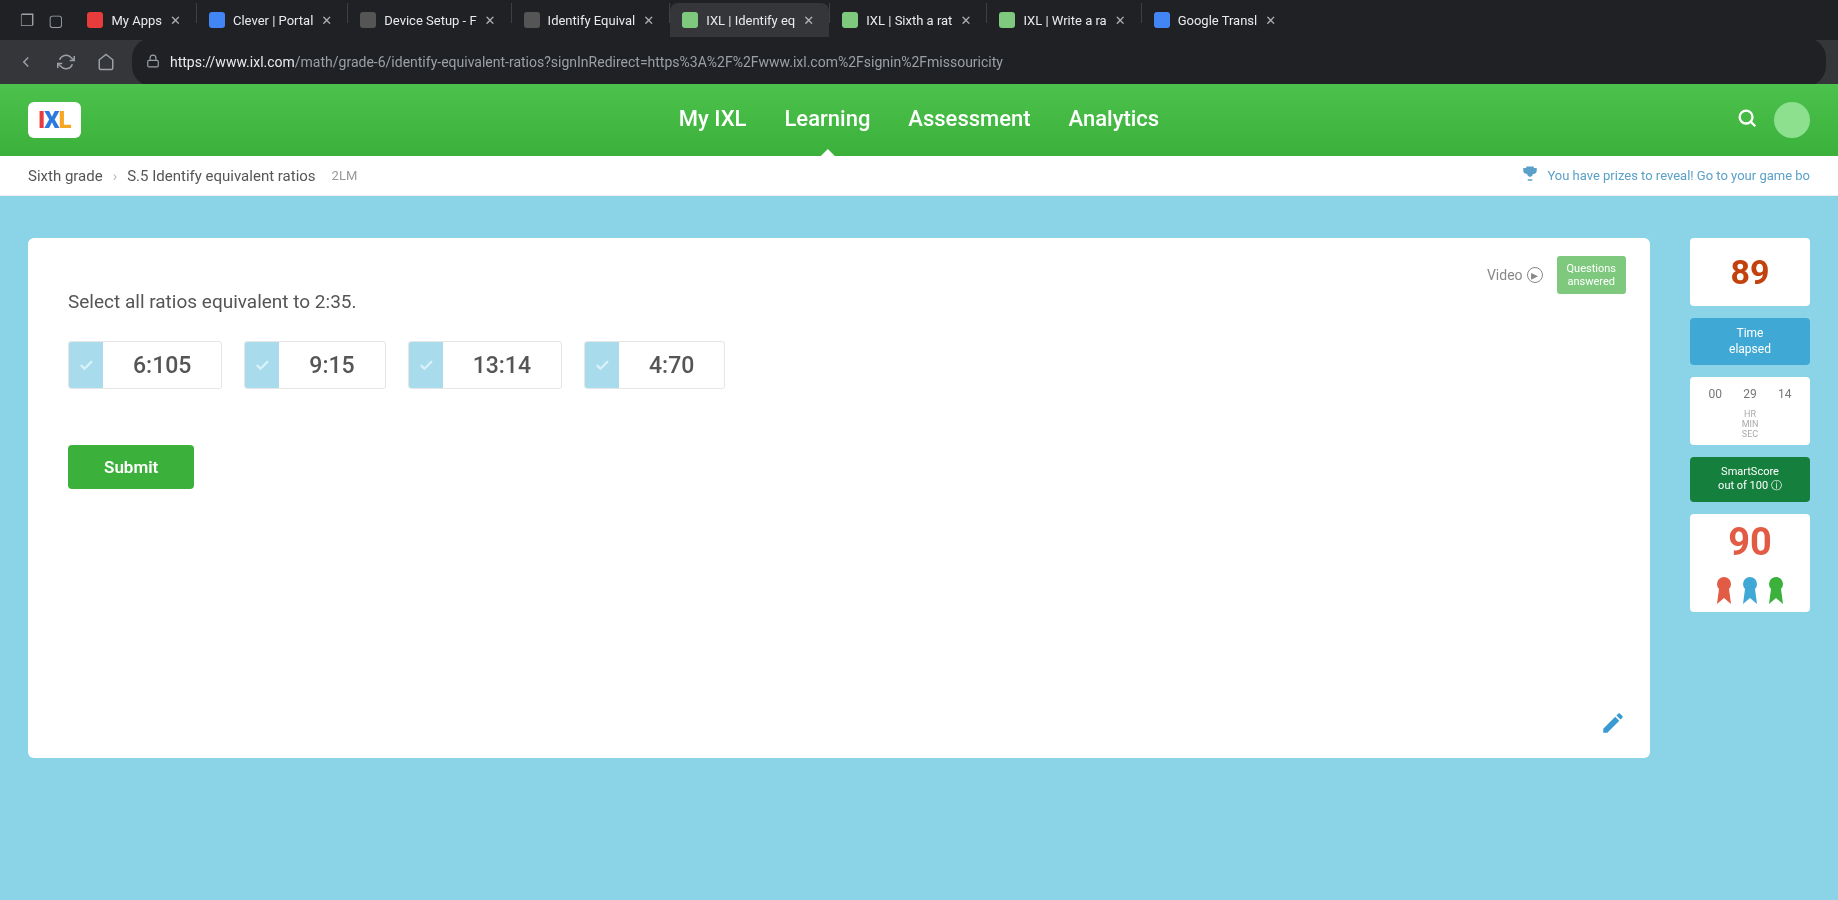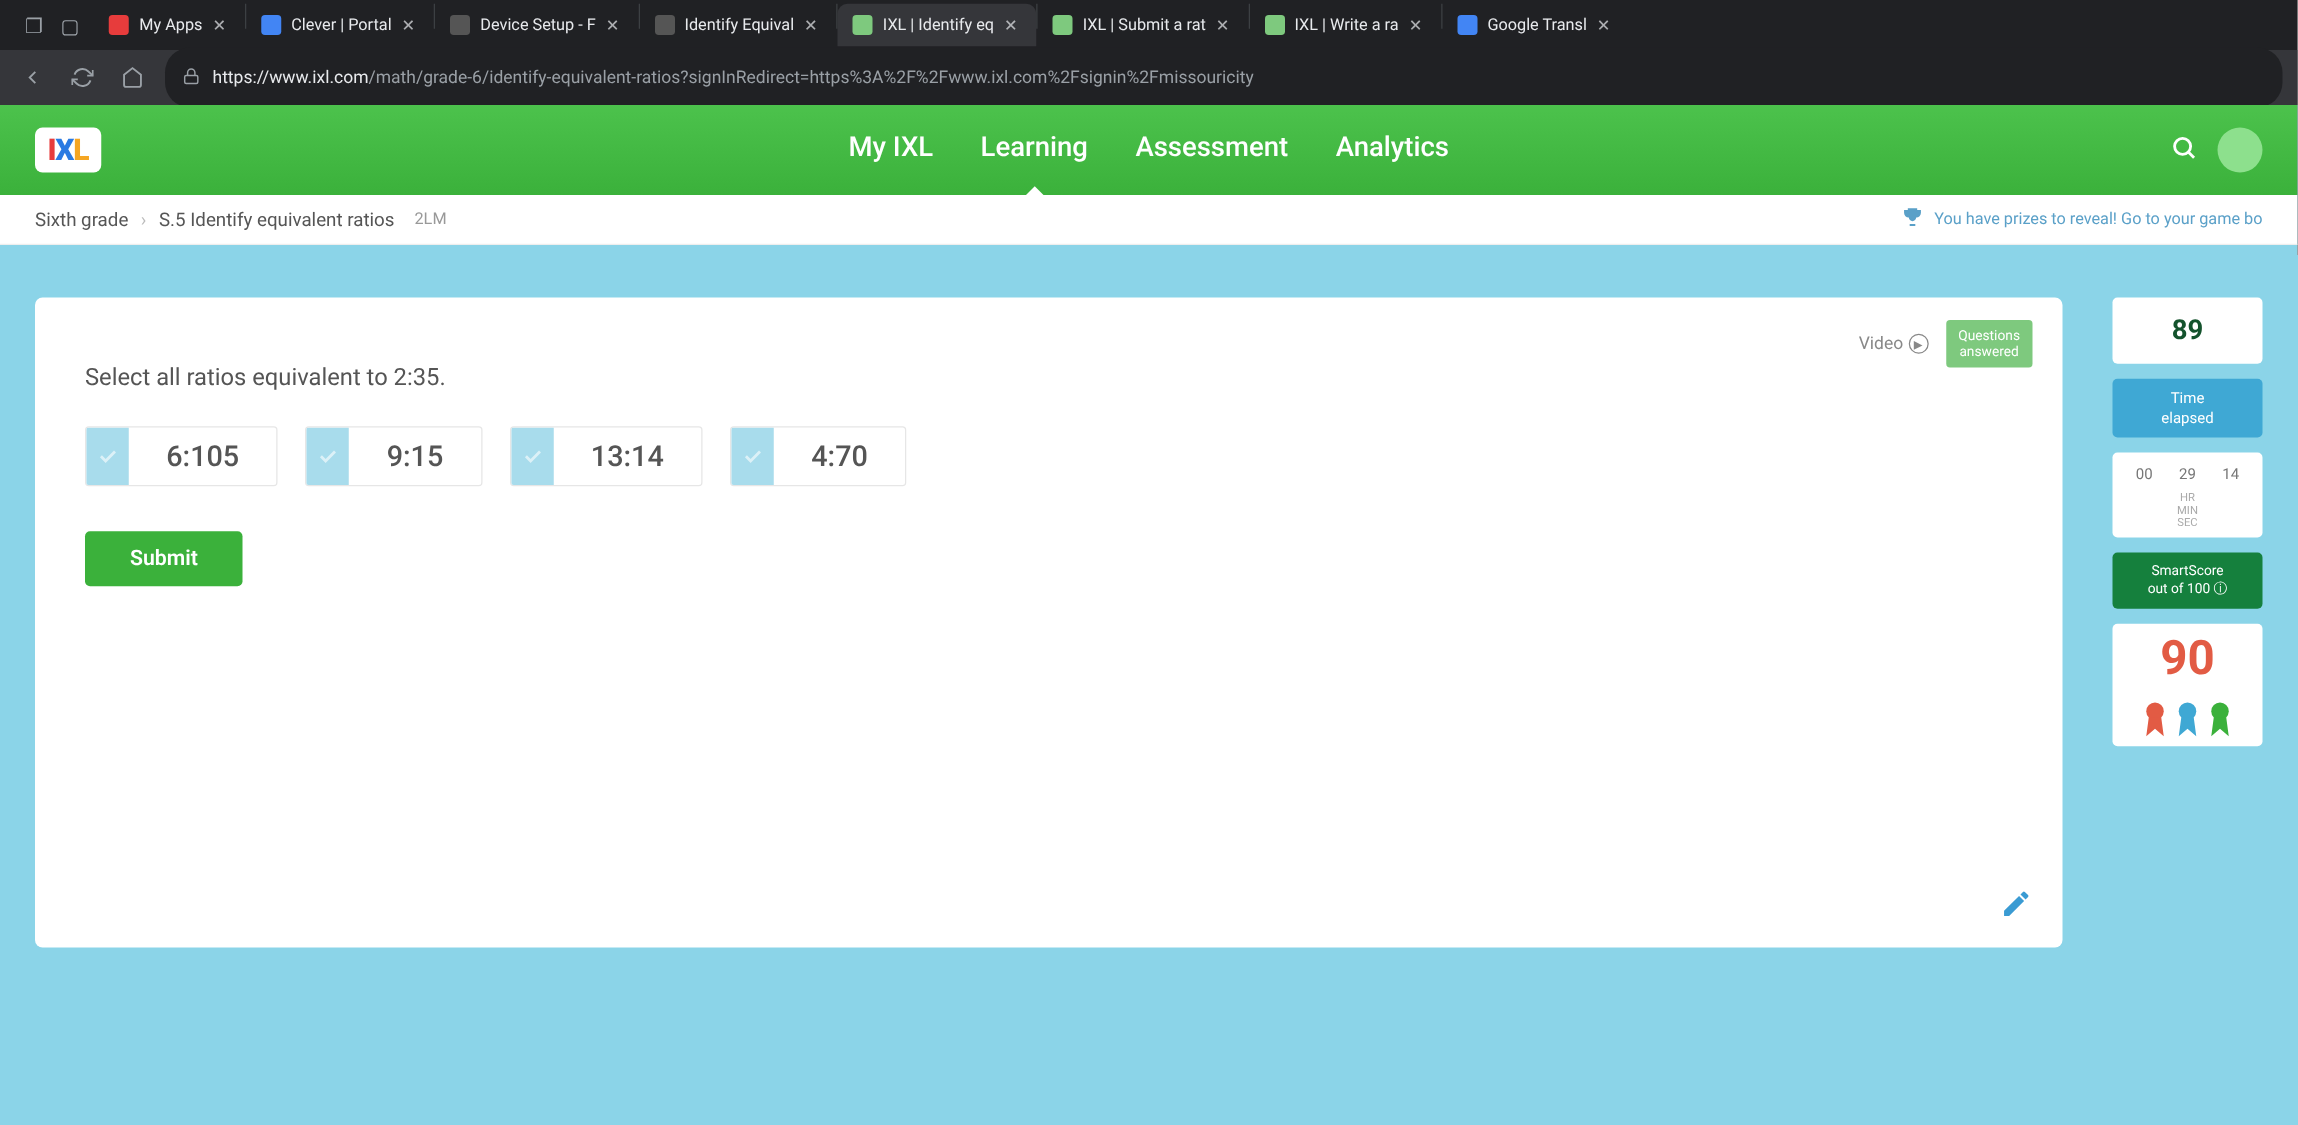--- a/index.html
+++ b/index.html
@@ -54,28 +54,28 @@
     .qa-badge { background: #7ec97e; color: #fff; font-size: 11px; padding: 6px 10px; border-radius: 3px; text-align: center; line-height: 1.2; }
 
     .question-text { font-size: 19px; color: #555; margin-top: 18px; margin-bottom: 28px; }
 
     .options { display: flex; gap: 22px; margin-bottom: 36px; }
     .option { display: flex; align-items: center; background: #fff; border: 1px solid #e6e6e6; border-radius: 3px; cursor: pointer; height: 48px; overflow: hidden; }
     .option .checkbox { width: 34px; height: 100%; background: #a8dcec; display: flex; align-items: center; justify-content: center; color: #fff; }
     .option .checkbox svg { width: 18px; height: 18px; opacity: 0.6; }
     .option .label { padding: 0 30px; font-size: 23px; color: #555; font-weight: 500; }
 
-    .submit-btn { background: #3bb13b; color: #fff; border: none; border-radius: 4px; padding: 12px 36px; font-size: 17px; font-weight: 600; cursor: pointer; }
+    .submit-btn { background: #3bb13b; color: #fff; border: none; border-radius: 4px; padding: 12px 36px; font-size: 17px; font-weight: 600; cursor: pointer; margin-top: 20px; }
 
     .pencil { position: absolute; bottom: 18px; right: 24px; color: #3a9bd3; cursor: pointer; }
     .pencil svg { width: 26px; height: 26px; }
 
     .sidebar { width: 120px; display: flex; flex-direction: column; gap: 12px; align-items: stretch; }
     .side-box { background: #fff; border-radius: 4px; padding: 10px; text-align: center; }
-    .big-num { font-size: 22px; font-weight: 700; color: #14532d; padding: 4px 0; }
+    .big-num { font-size: 34px; font-weight: 700; color: #c2410c; padding: 4px 0; }
     .time-box { background: #3fa8d4; color: #fff; border-radius: 4px; padding: 8px; text-align: center; font-size: 12px; line-height: 1.3; }
     .time-digits { background: #fff; border-radius: 4px; display: flex; justify-content: space-around; padding: 6px 4px; font-size: 12px; color: #777; }
     .time-units { display: flex; justify-content: space-around; font-size: 9px; color: #aaa; padding: 2px 4px; flex-direction: column; }
     .smart-box { background: #15803d; color: #fff; border-radius: 4px; padding: 8px 6px; text-align: center; font-size: 11px; line-height: 1.3; }
     .smart-score { font-size: 38px; font-weight: 700; color: #e25b44; text-align: center; padding: 6px 0; }
     .ribbons { display: flex; justify-content: center; gap: 6px; padding: 6px 0; }
     .ribbon { width: 20px; height: 30px; }
   </style>
 </head>
 <body>
@@ -112,21 +112,21 @@
         </div>
         <div class="tab-sep"></div>
         <div class="tab active">
           <span class="favicon" style="background: rgb(126, 201, 126);"></span>
           <span class="title">IXL | Identify eq</span>
           <span class="close">✕</span>
         </div>
         <div class="tab-sep"></div>
         <div class="tab">
           <span class="favicon" style="background: rgb(126, 201, 126);"></span>
-          <span class="title">IXL | Submit a rat</span>
+          <span class="title">IXL | Sixth a rat</span>
           <span class="close">✕</span>
         </div>
         <div class="tab-sep"></div>
         <div class="tab">
           <span class="favicon" style="background: rgb(126, 201, 126);"></span>
           <span class="title">IXL | Write a ra</span>
           <span class="close">✕</span>
         </div>
         <div class="tab-sep"></div>
         <div class="tab">

